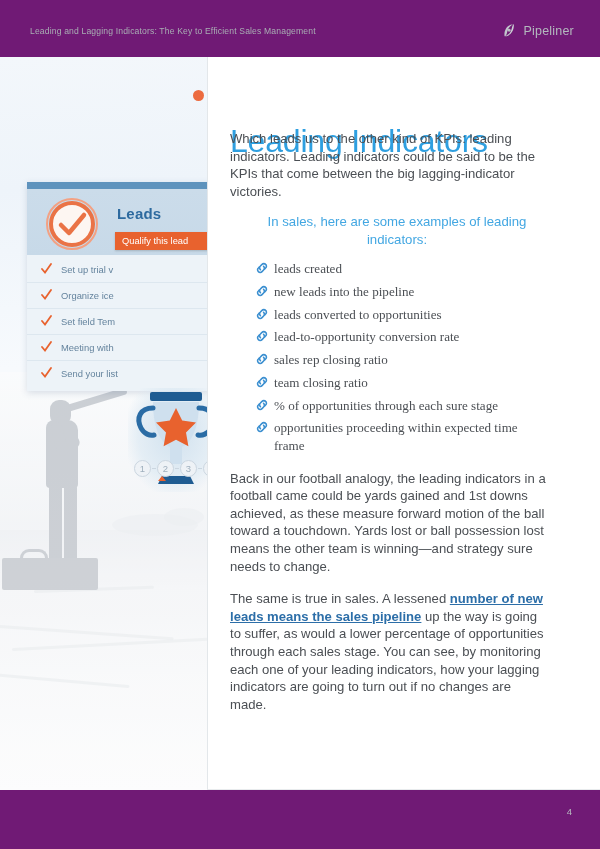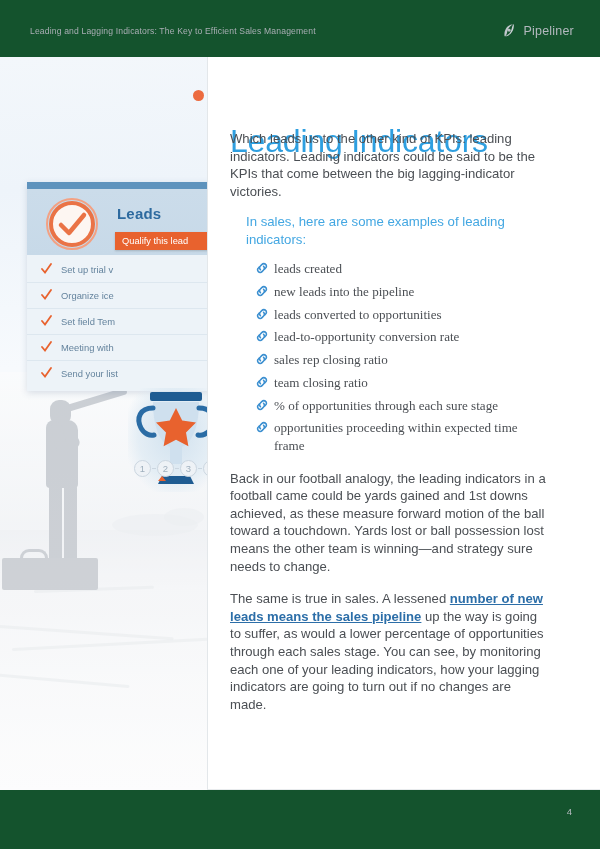--- a/index.html
+++ b/index.html
@@ -12,21 +12,21 @@
     height: 849px;
     overflow: hidden;
     font-family: "Liberation Sans", sans-serif;
     position: relative;
   }
 
   
   #page {
     position: absolute;
     inset: 0;
-    background: #14532d;
+    background: #701a75;
     overflow: hidden;
   }
 
   
   #doc-header {
     position: absolute;
     top: 24px;
     left: 30px;
     right: 26px;
     height: 22px;
@@ -330,20 +330,21 @@
     line-height: 17.6px;
     color: #4b4f54;
   }
   p.body.tight { margin-bottom: 13px; }
   .lede {
     font-family: "Liberation Sans", sans-serif;
     font-size: 13.2px;
     line-height: 17.5px;
     color: #43a7e2;
     margin: 0 0 12px 16px;
+    text-align: center;
   }
   a.inline-link {
     color: #2c6ea8;
     font-weight: bold;
     text-decoration: underline;
   }
 
   
   ul#indicator-list {
     list-style: none;

